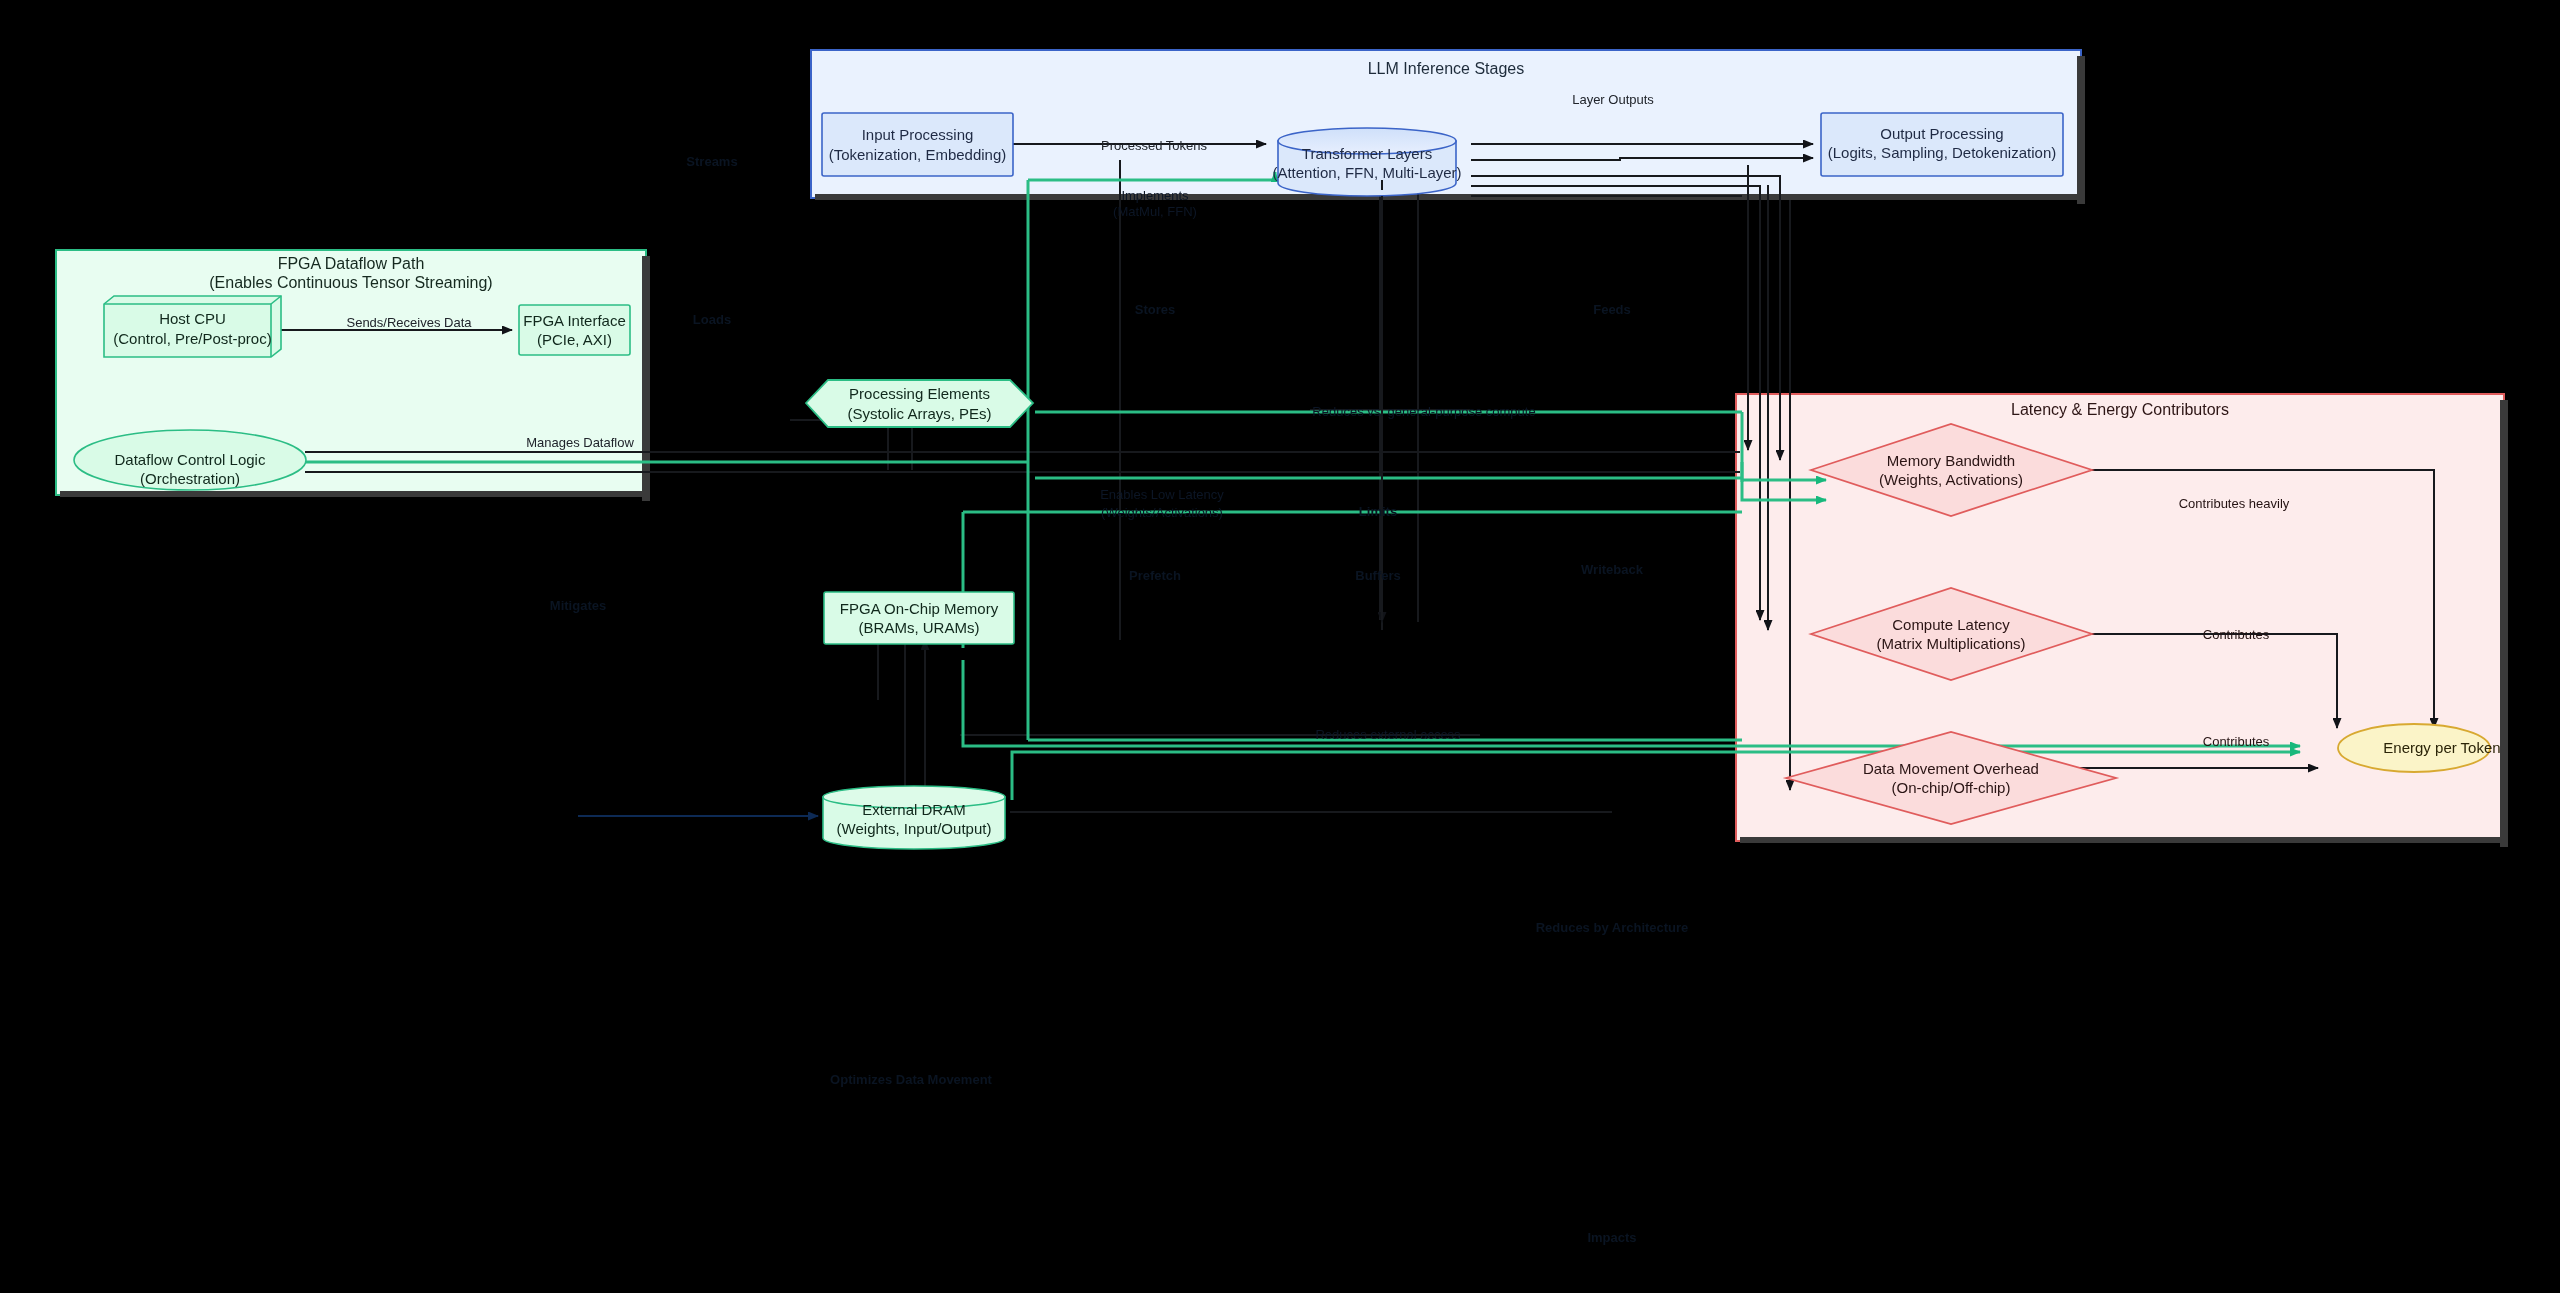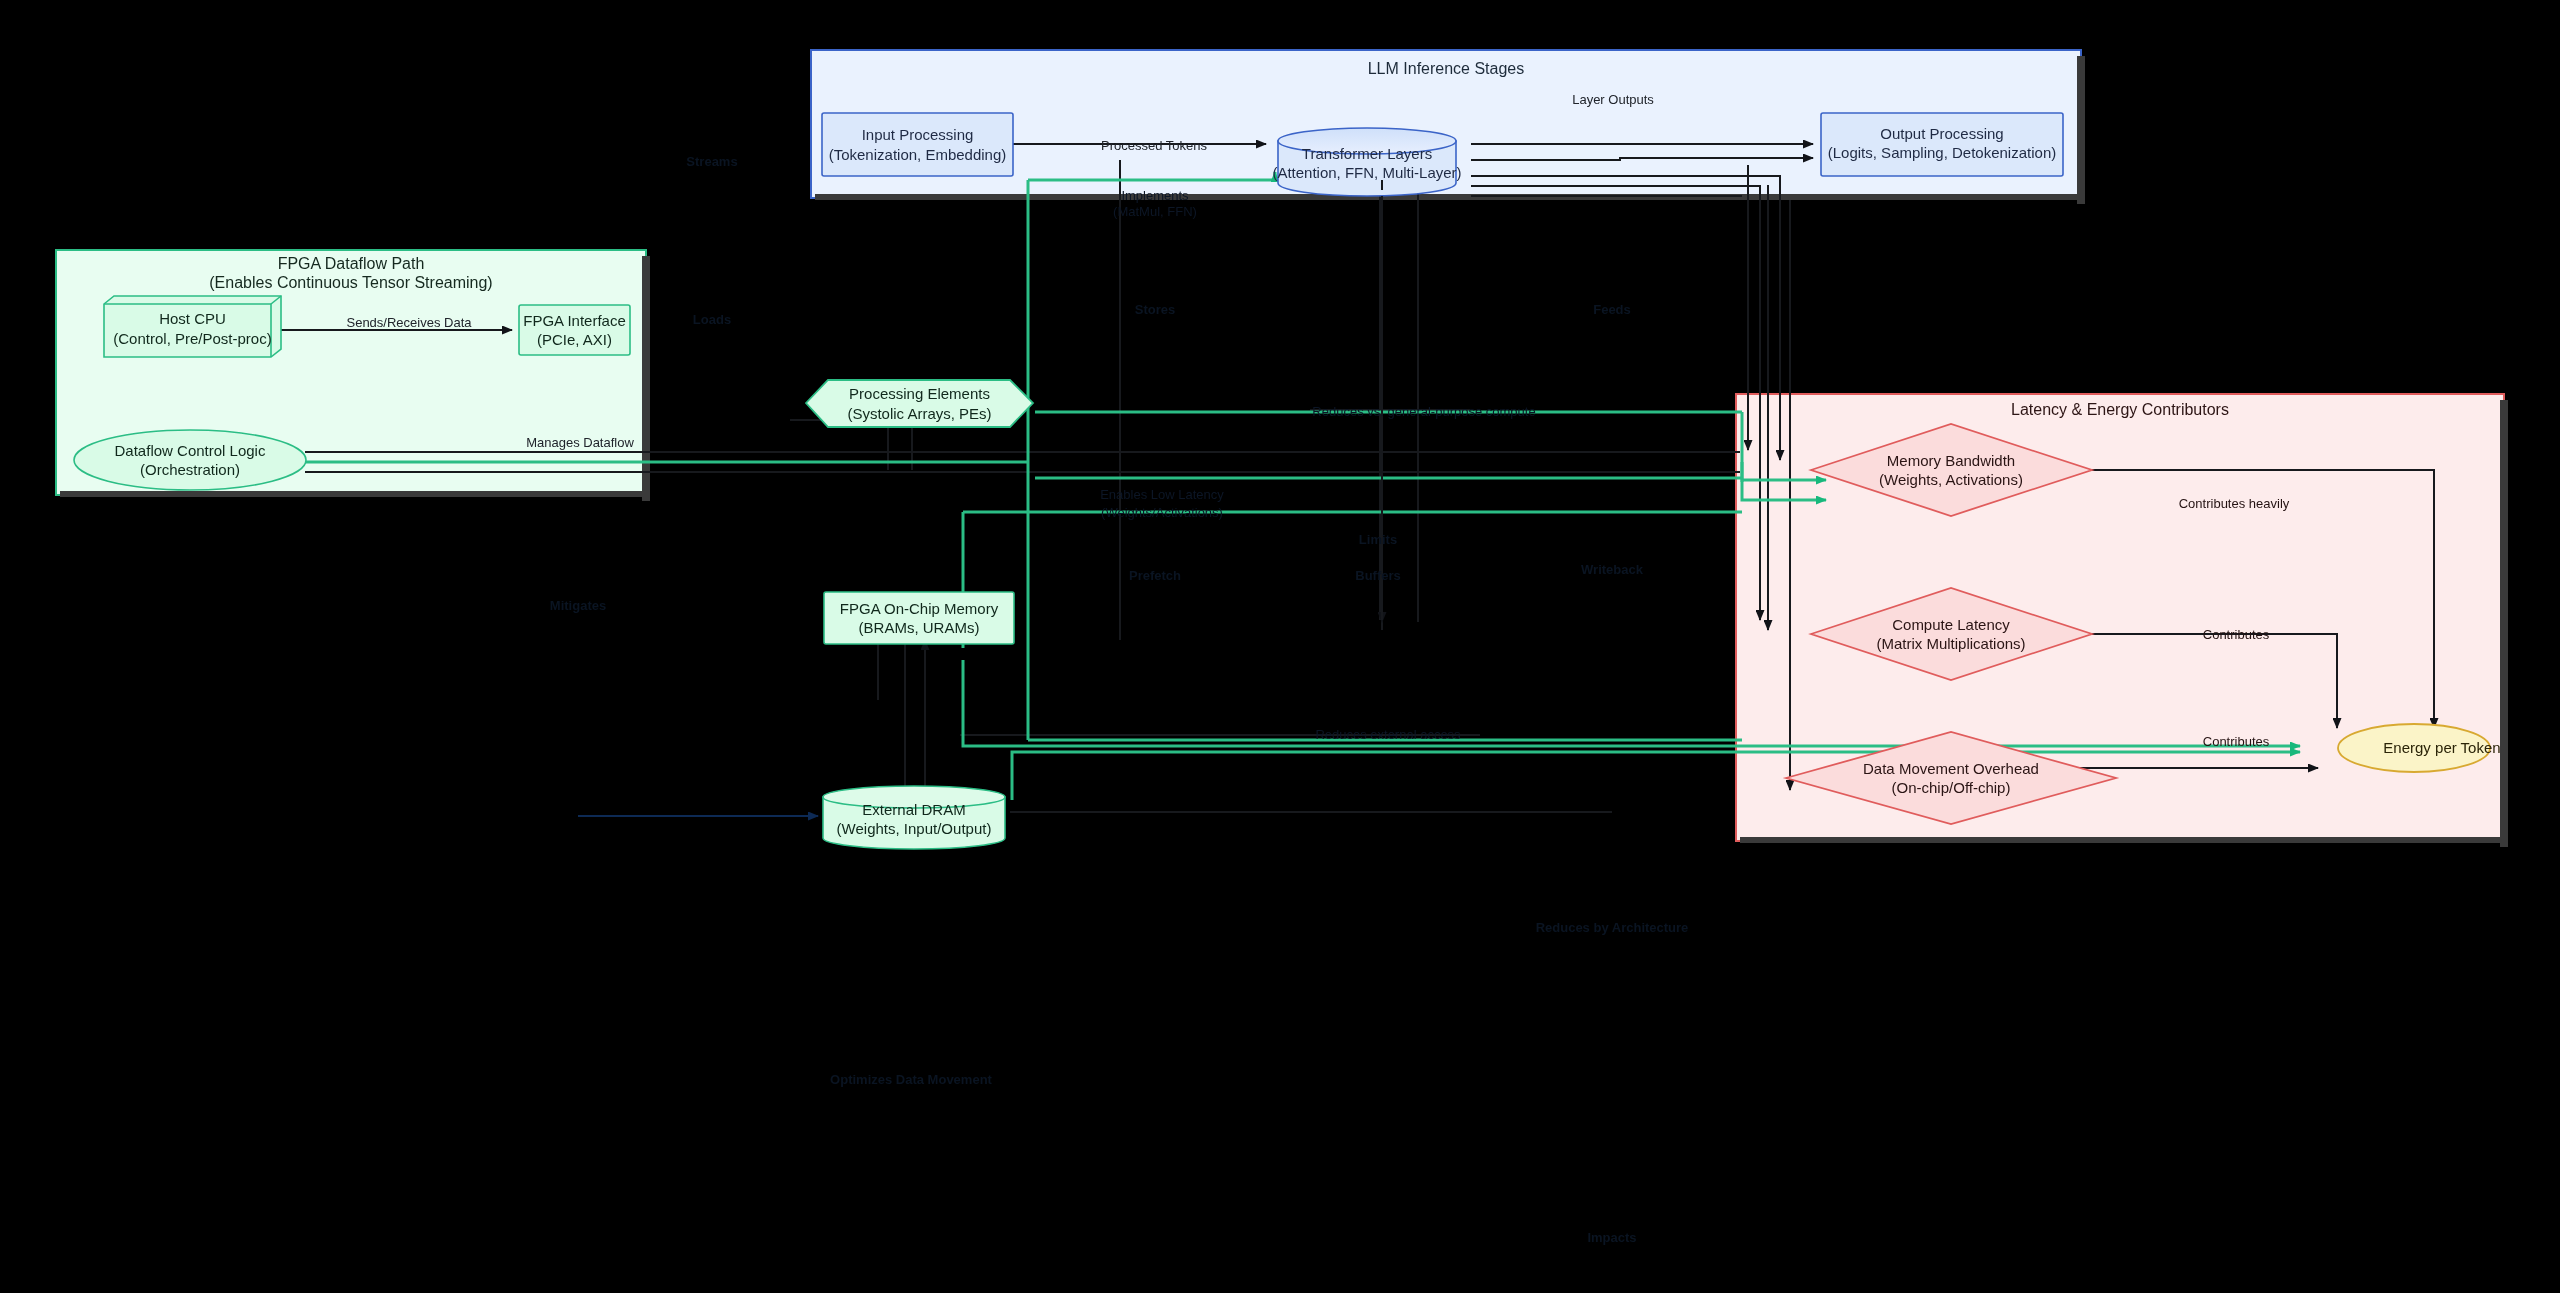--- a/index.html
+++ b/index.html
@@ -260,21 +260,21 @@
   <div class="nodeLabel t-green" style="left:104px;top:300px;width:177px;height:57px;">
     <span>Host CPU</span>
     <span>(Control, Pre/Post-proc)</span>
   </div>
 
   <div class="nodeLabel t-green" style="left:519px;top:305px;width:111px;height:50px;">
     <span>FPGA Interface</span>
     <span>(PCIe, AXI)</span>
   </div>
 
-  <div class="nodeLabel t-green" style="left:74px;top:435px;width:232px;height:50px;">
+  <div class="nodeLabel t-green" style="left:74px;top:444px;width:232px;height:50px;">
     <span>Dataflow Control Logic</span>
     <span>(Orchestration)</span>
   </div>
 
   <div class="nodeLabel t-green" style="left:806px;top:380px;width:227px;height:47px;">
     <span>Processing Elements</span>
     <span>(Systolic Arrays, PEs)</span>
   </div>
 
   <div class="nodeLabel t-green" style="left:824px;top:592px;width:190px;height:52px;">
@@ -341,19 +341,19 @@
   <div class="edgeLabel el-faint2" style="left:712px;top:320px;">Loads</div>
 
   <div class="edgeLabel el-faint2" style="left:1155px;top:310px;">Stores</div>
 
   <div class="edgeLabel el-faint2" style="left:1612px;top:310px;">Feeds</div>
 
   <div class="edgeLabel el-faint2" style="left:1155px;top:576px;">Prefetch</div>
 
   <div class="edgeLabel el-faint2" style="left:1612px;top:570px;">Writeback</div>
 
-  <div class="edgeLabel el-faint2" style="left:1378px;top:540px;">Limits</div>
+  <div class="edgeLabel el-faint2" style="left:1378px;top:512px;">Limits</div>
 
   <div class="edgeLabel el-faint2" style="left:578px;top:606px;">Mitigates</div>
 
   <div class="edgeLabel el-faint2" style="left:1378px;top:576px;">Buffers</div>
 
 </div>
 
 </body></html>

